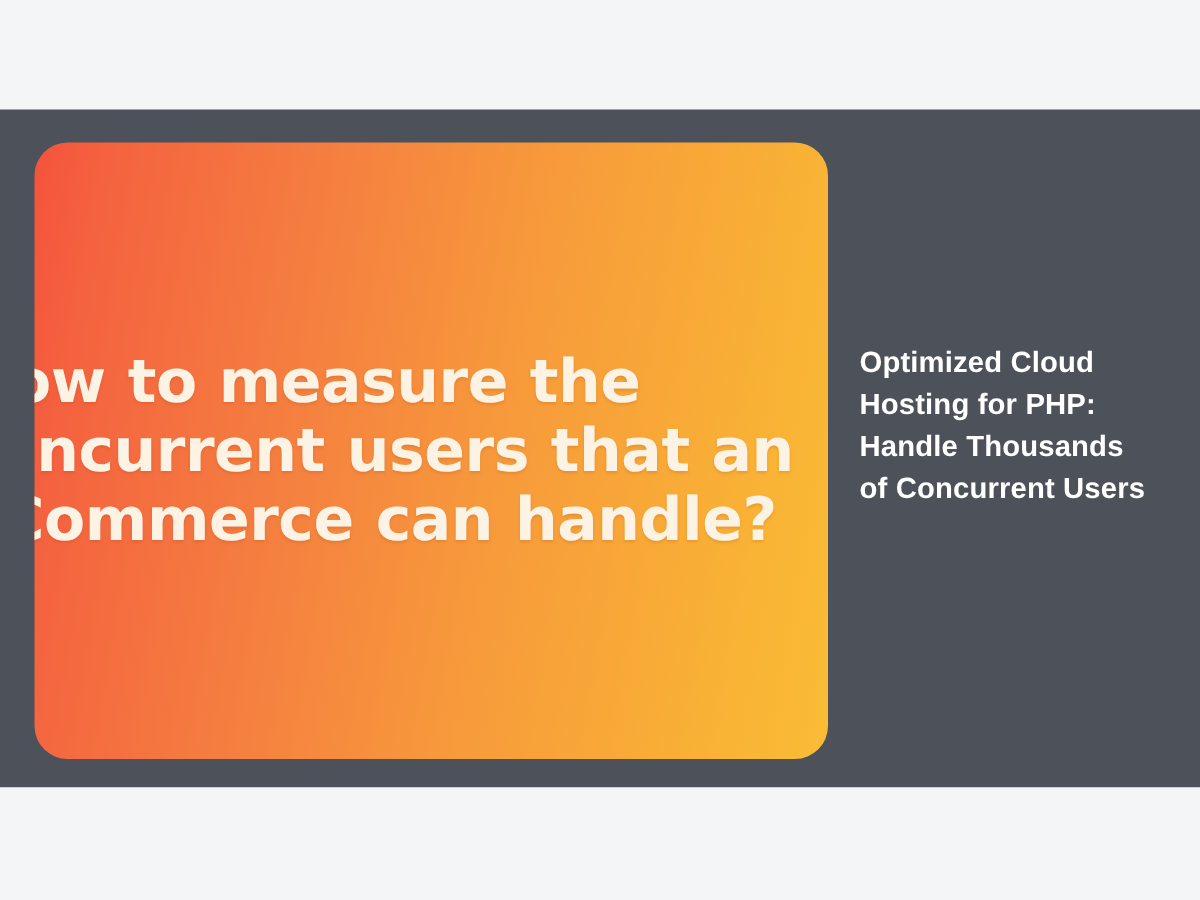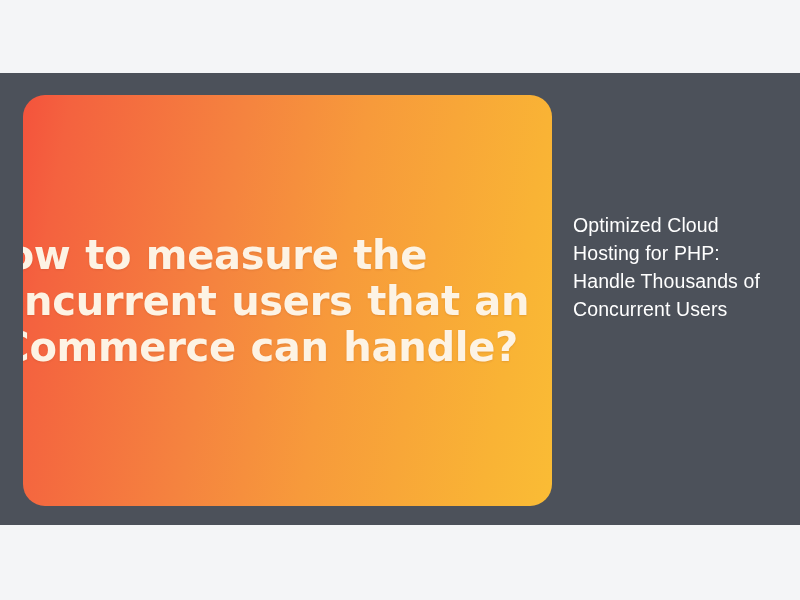--- a/index.html
+++ b/index.html
@@ -81,26 +81,26 @@
     letter-spacing: -0.3px;
     text-shadow: 0 1px 2px rgba(150, 60, 20, 0.18);
     white-space: normal;
     word-spacing: 1px;
   }
 
   
   .article-title {
     position: absolute;
     left: 573px;
-    top: 138px;
+    top: 155px;
     width: 196px;
     margin: 0;
     color: #ffffff;
     font-family: "Liberation Sans", sans-serif;
-    font-weight: 400;
+    font-weight: 700;
     font-size: 19.5px;
     line-height: 28px;
     letter-spacing: 0.1px;
   }
 
   .article-title-link {
     color: #ffffff;
     text-decoration: none;
     cursor: pointer;
   }

